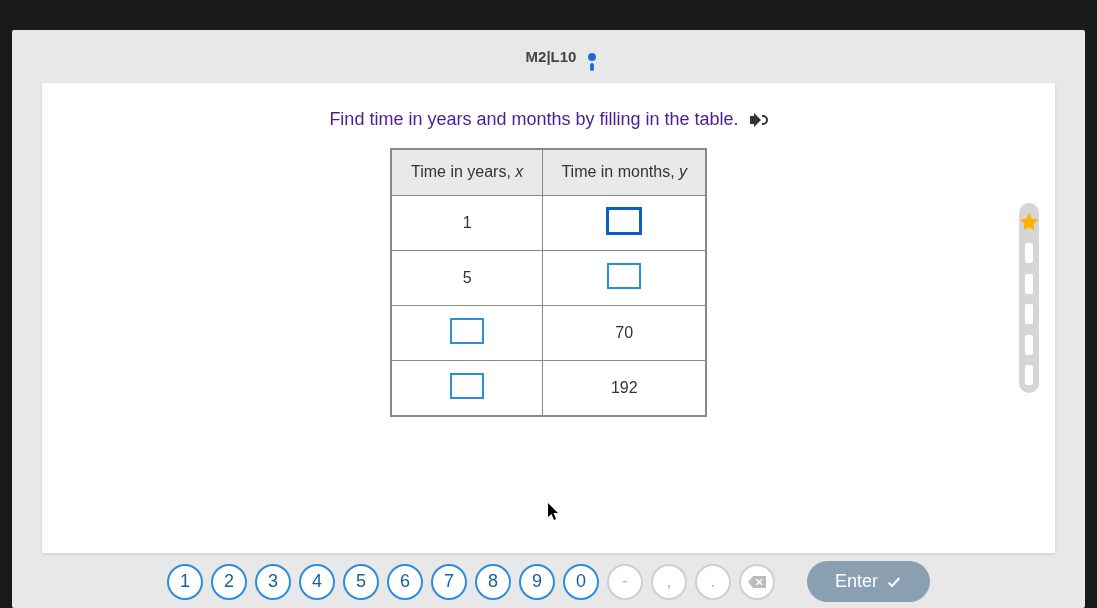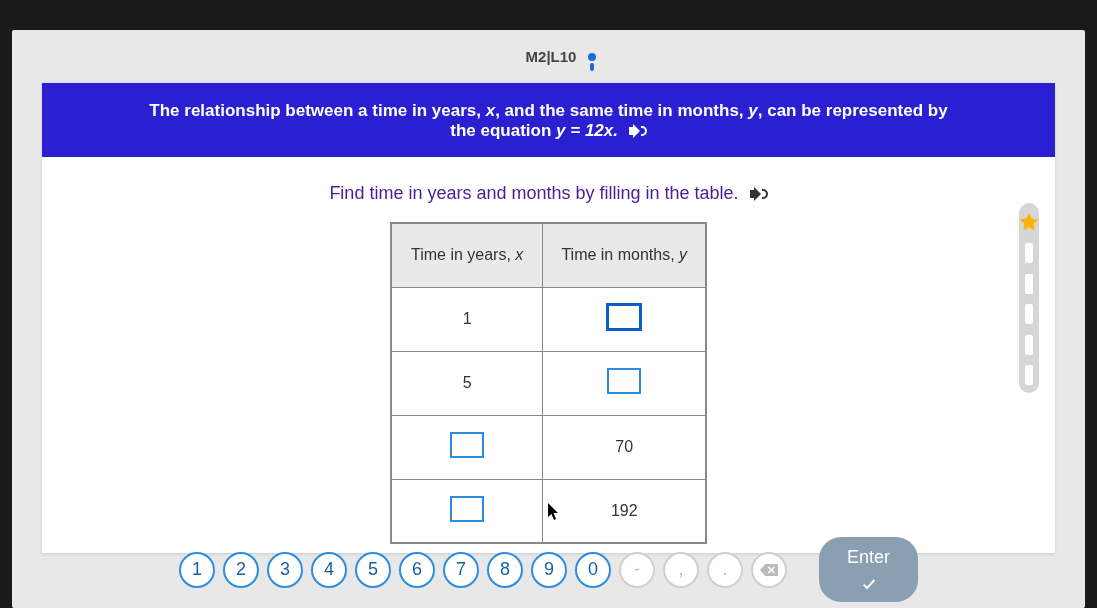--- a/index.html
+++ b/index.html
@@ -79,21 +79,21 @@
     table.data {
       border-collapse: collapse;
       border: 2px solid #888;
     }
     table.data th, table.data td {
       border: 1px solid #888;
       padding: 12px 18px;
       text-align: center;
       font-size: 16px;
       color:#333;
-      height: 64px;
+      height: 46px;
       min-width: 152px;
     }
     table.data th {
       background: #e9e9e9;
       font-weight: 500;
     }
     table.data th em, table.data td em { font-style: italic; }
     .blank {
       display:inline-block;
       width: 34px; height: 26px;
@@ -115,21 +115,21 @@
       border:2px solid #2a8de0; background:#fff; color:#165f9e;
       display:flex; align-items:center; justify-content:center;
       font-size:18px; font-weight:500; cursor:pointer;
     }
     .key.dim { border-color:#cfcfcf; color:#bbb; }
     .key.back svg{ width:18px; height:12px; }
     .enter-btn {
       margin-left: 24px;
       background:#8aa0b2; color:#fff; border:none;
       padding:10px 28px; border-radius:22px; font-size:18px;
-      display:flex; align-items:center; gap:8px; cursor:pointer;flex-direction:column;
+      display:flex; align-items:center; gap:8px; cursor:pointer;
     }
     .enter-btn svg{ width:16px; height:16px; stroke:#fff; stroke-width:3; fill:none; }
     
     .rail {
       position:absolute; right:16px; top:120px; width:20px; height:190px;
       background:#d6d6d6; border-radius:12px;
       display:flex; flex-direction:column; align-items:center; justify-content:space-between;
       padding:8px 0;
     }
     .rail .star{
@@ -140,28 +140,20 @@
 </head>
 <body>
 
 <div class="outer">
   <div class="top-header">
     <span class="code">M2|L10</span>
     <span class="info-dot"></span>
   </div>
 
   <div class="card">
-    <div class="prompt-bar">
-      <span class="wrap">
-        <span>The relationship between a time in years, </span><em>x</em><span>, and the same time in months, </span><em>y</em><span>, can be represented by</span>
-        <br>
-        <span>the equation </span><em>y = 12x.</em>
-        <span class="speaker"><span class="arc"></span></span>
-      </span>
-    </div>
 
     <div class="instr">
       <span>Find time in years and months by filling in the table.</span>
       <span class="speaker"><span class="arc"></span></span>
     </div>
 
     <div class="table-holder">
       <table class="data">
         <thead>
           <tr>

